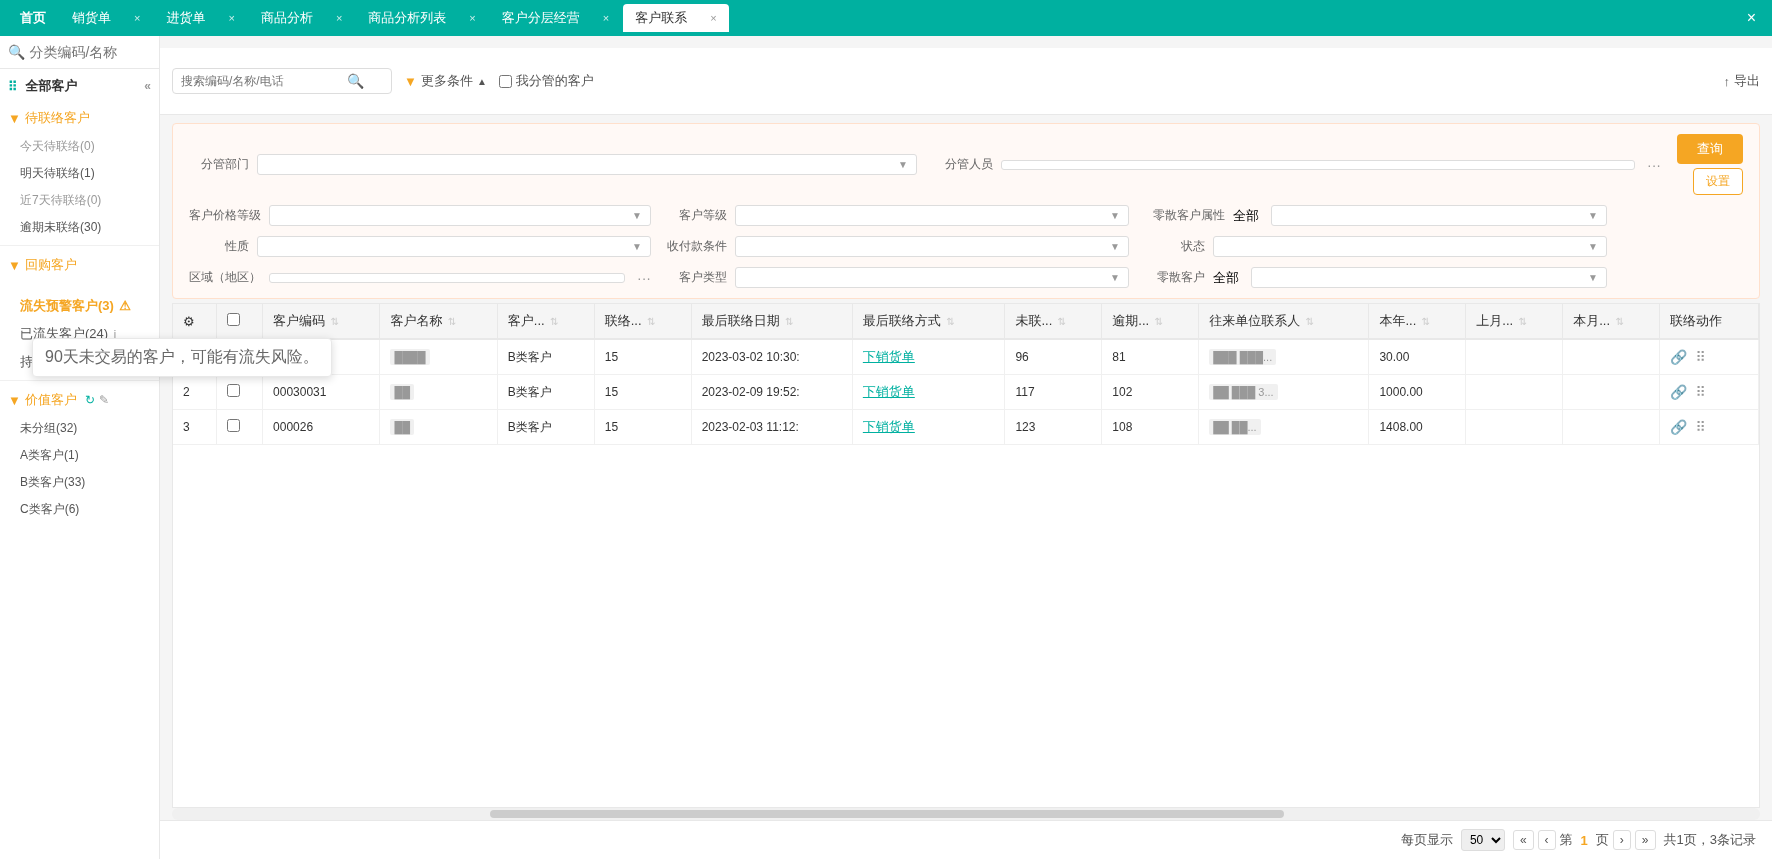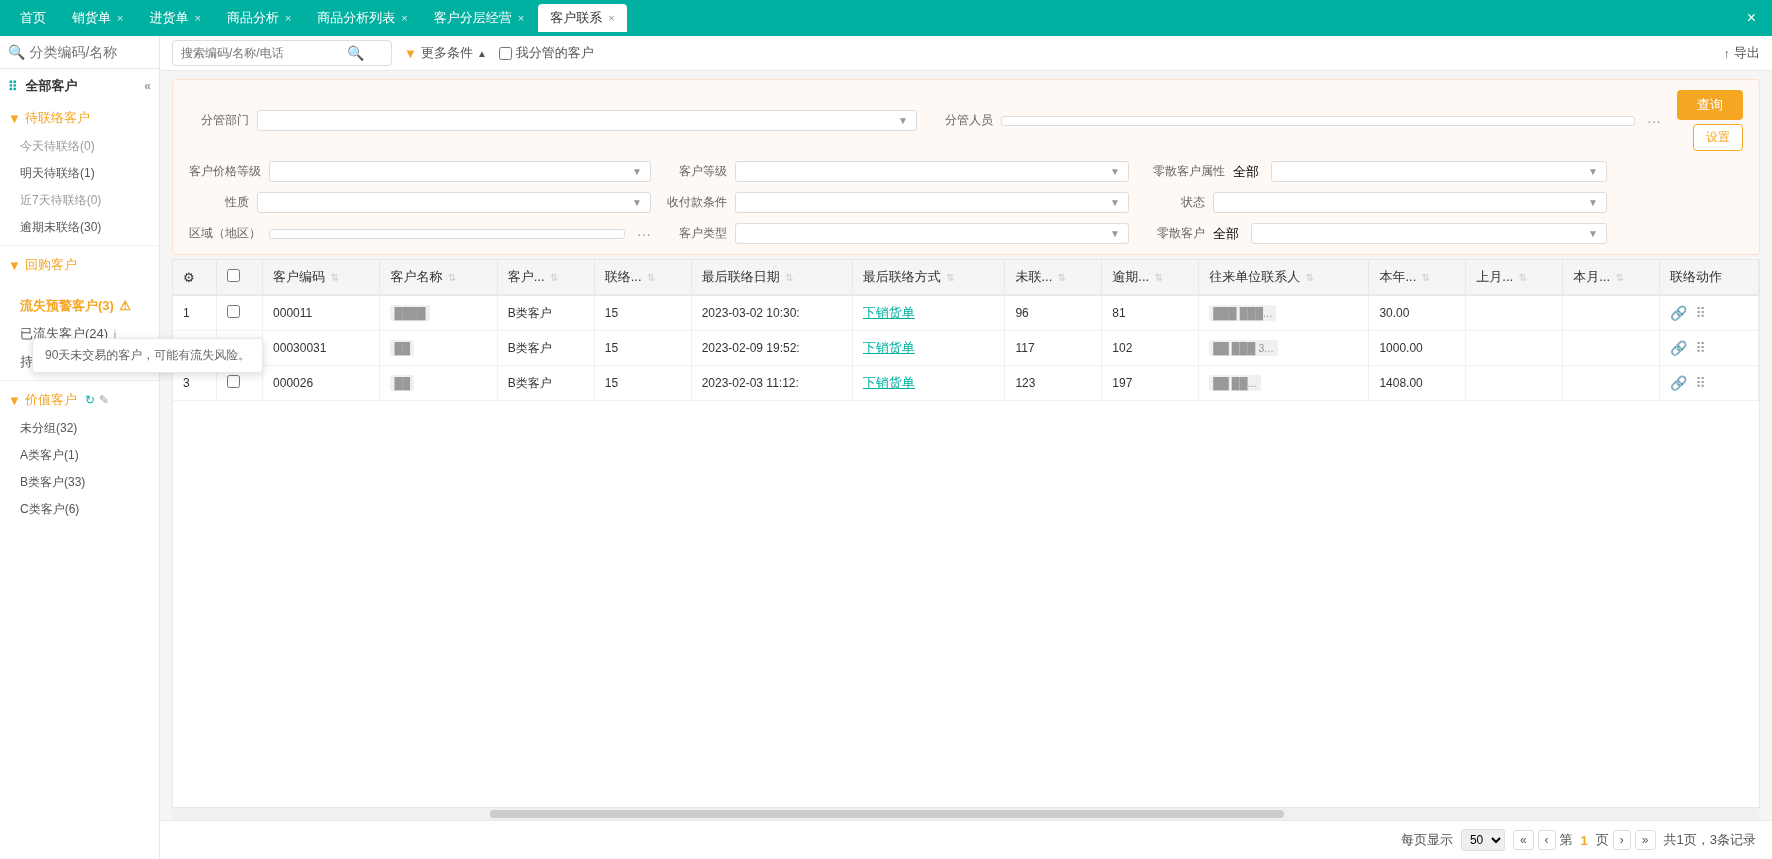--- a/index.html
+++ b/index.html
@@ -16,40 +16,41 @@
     }
     .nav-tab {
       display: flex;
       align-items: center;
       padding: 0 12px;
       height: 28px;
       border-radius: 4px 4px 0 0;
       color: #fff;
       cursor: pointer;
       font-size: 13px;
-      gap: 6px;
+      gap: 23px;
     }
     .nav-tab.active {
       background: #fff;
       color: #333;
     }
     .nav-tab .close-x {
       color: rgba(255,255,255,0.8);
       font-size: 11px;
     }
     .nav-tab.active .close-x {
       color: #999;
     }
     .nav-home {
       color: #fff;
       padding: 0 12px;
       height: 28px;
       display: flex;
       align-items: center;
       cursor: pointer;
+      font-weight: bold;
     }
     .nav-close-all {
       margin-left: auto;
       color: #fff;
       font-size: 16px;
       cursor: pointer;
       padding: 0 8px;
     }
 
     
@@ -128,44 +129,45 @@
 
     
     .tooltip-box {
       position: absolute;
       left: 32px;
       top: 338px;
       background: #fff;
       border: 1px solid #e8e8e8;
       padding: 8px 12px;
       border-radius: 4px;
-      font-size: 12px;
+      font-size: 16px;
       color: #666;
       box-shadow: 0 2px 8px rgba(0,0,0,0.15);
       z-index: 100;
       white-space: nowrap;
     }
 
     
     .content-area {
       flex: 1;
       display: flex;
       flex-direction: column;
       overflow: hidden;
       background: #f5f5f5;
     }
 
     
     .search-bar {
       background: #fff;
-      padding: 4px 12px;
+      padding: 20px 12px;
       display: flex;
       align-items: center;
       gap: 12px;
       border-bottom: 1px solid #e8e8e8;
+      margin-top: 12px;
     }
     .search-input-wrap {
       display: flex;
       align-items: center;
       border: 1px solid #ddd;
       border-radius: 4px;
       padding: 4px 8px;
       gap: 6px;
       width: 220px;
     }
@@ -729,21 +731,21 @@
             <tr>
     <td>3</td>
     <td><input type="checkbox" class="cb" style=""></td>
     <td>000026</td>
     <td><span class="td-gray">██</span></td>
     <td>B类客户</td>
     <td>15</td>
     <td>2023-02-03 11:12:</td>
     <td><a class="td-link">下销货单</a></td>
     <td>123</td>
-    <td>197</td>
+    <td>108</td>
     <td><span class="td-gray">██ ██...</span></td>
     <td>1408.00</td>
     <td></td>
     <td></td>
     <td>
       <div class="action-icons">
         <span class="action-icon">🔗</span>
         <span class="action-icon">⠿</span>
       </div>
     </td>

